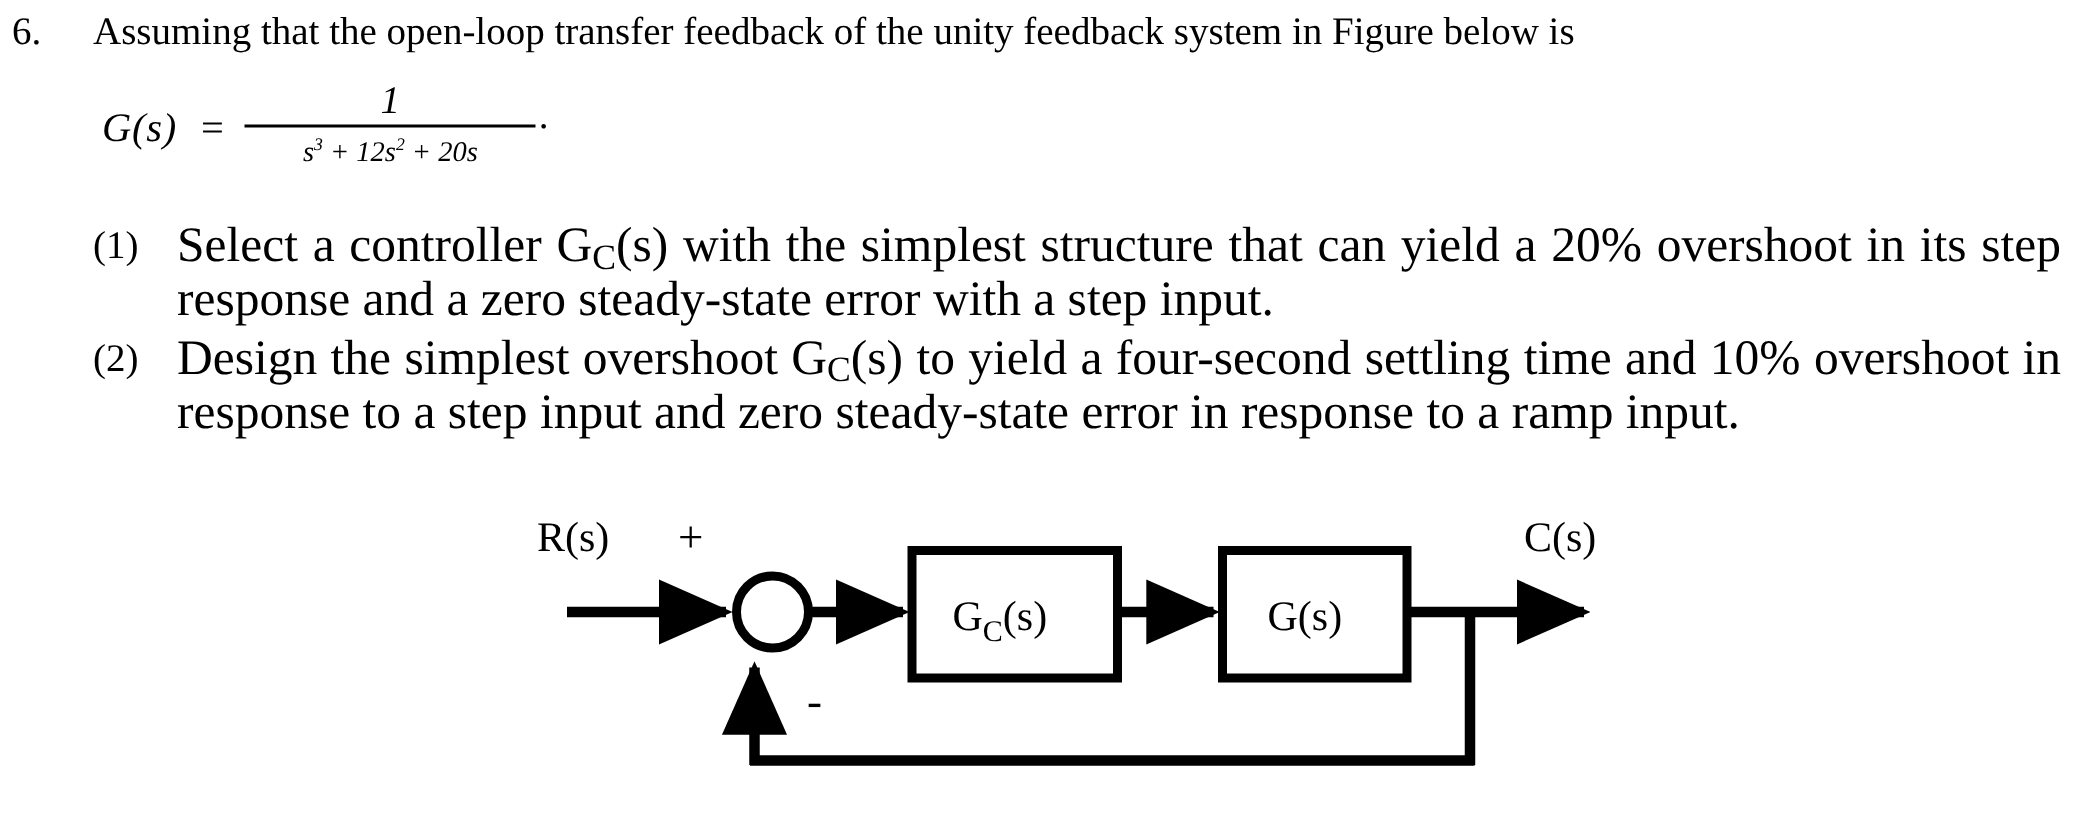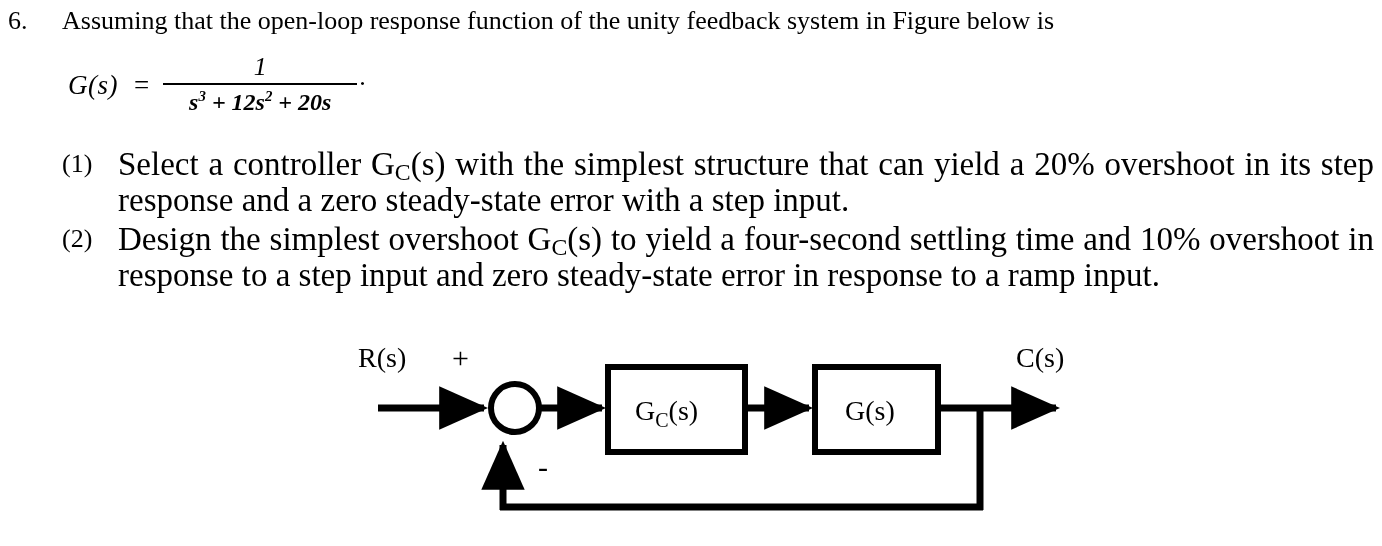--- a/index.html
+++ b/index.html
@@ -78,25 +78,24 @@
     line-height: 30px;
     padding: 0 6px 1px 6px;
   }
   .frac .bar {
     width: 194px;
     height: 2px;
     background: #000;
   }
   .frac .den {
     font-style: italic;
-    font-size: 24px;
+    font-size: 19px;
     line-height: 32px;
     padding: 1px 4px 0 4px;
     white-space: nowrap;
-    font-weight: bold;
   }
   .frac .den sup,
   .frac .num sup {
     font-size: 0.62em;
     font-style: italic;
     vertical-align: super;
     line-height: 0;
   }
   #equation .period {
     align-self: flex-end;
@@ -162,21 +161,21 @@
     fill: #000;
   }
 </style>
 </head>
 <body>
 
 <div id="question-block">
 
   <span class="q-row" id="q-number">6.</span>
 
-  <span class="q-row" id="q-lead">Assuming that the open-loop response function of the unity feedback system in Figure below is</span>
+  <span class="q-row" id="q-lead">Assuming that the open-loop transfer feedback of the unity feedback system in Figure below is</span>
 
   <div id="equation">
     <span class="gs">G(s)</span>
     <span class="eq-sign">=</span>
     <span class="frac">
       <span class="num">1</span>
       <span class="bar"></span>
       <span class="den">s<sup>3</sup> + 12s<sup>2</sup> + 20s</span>
     </span>
     <span class="period">.</span>

